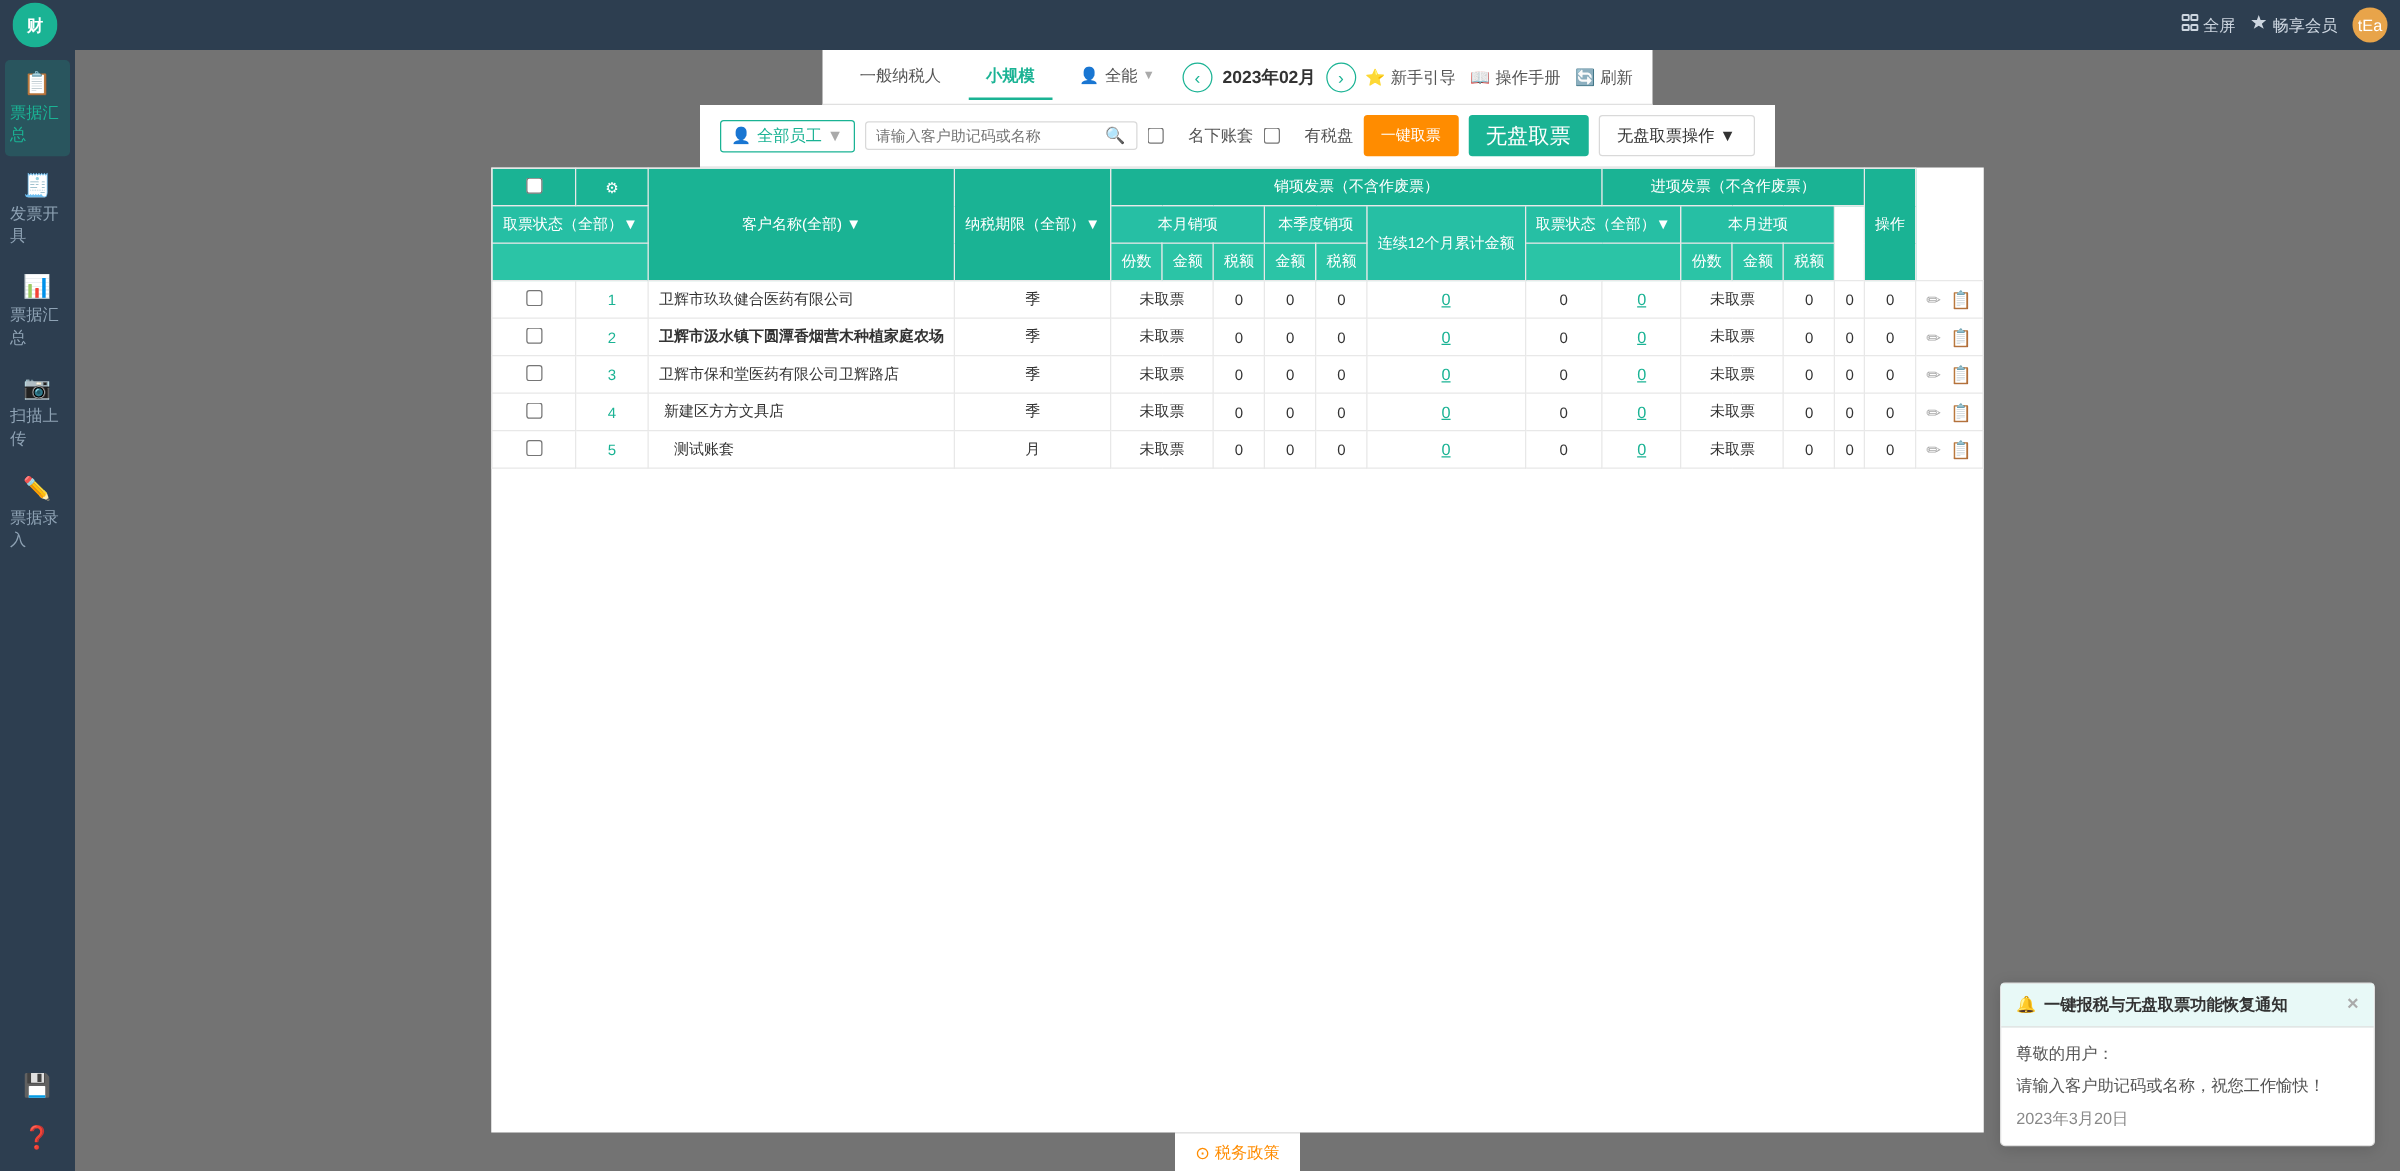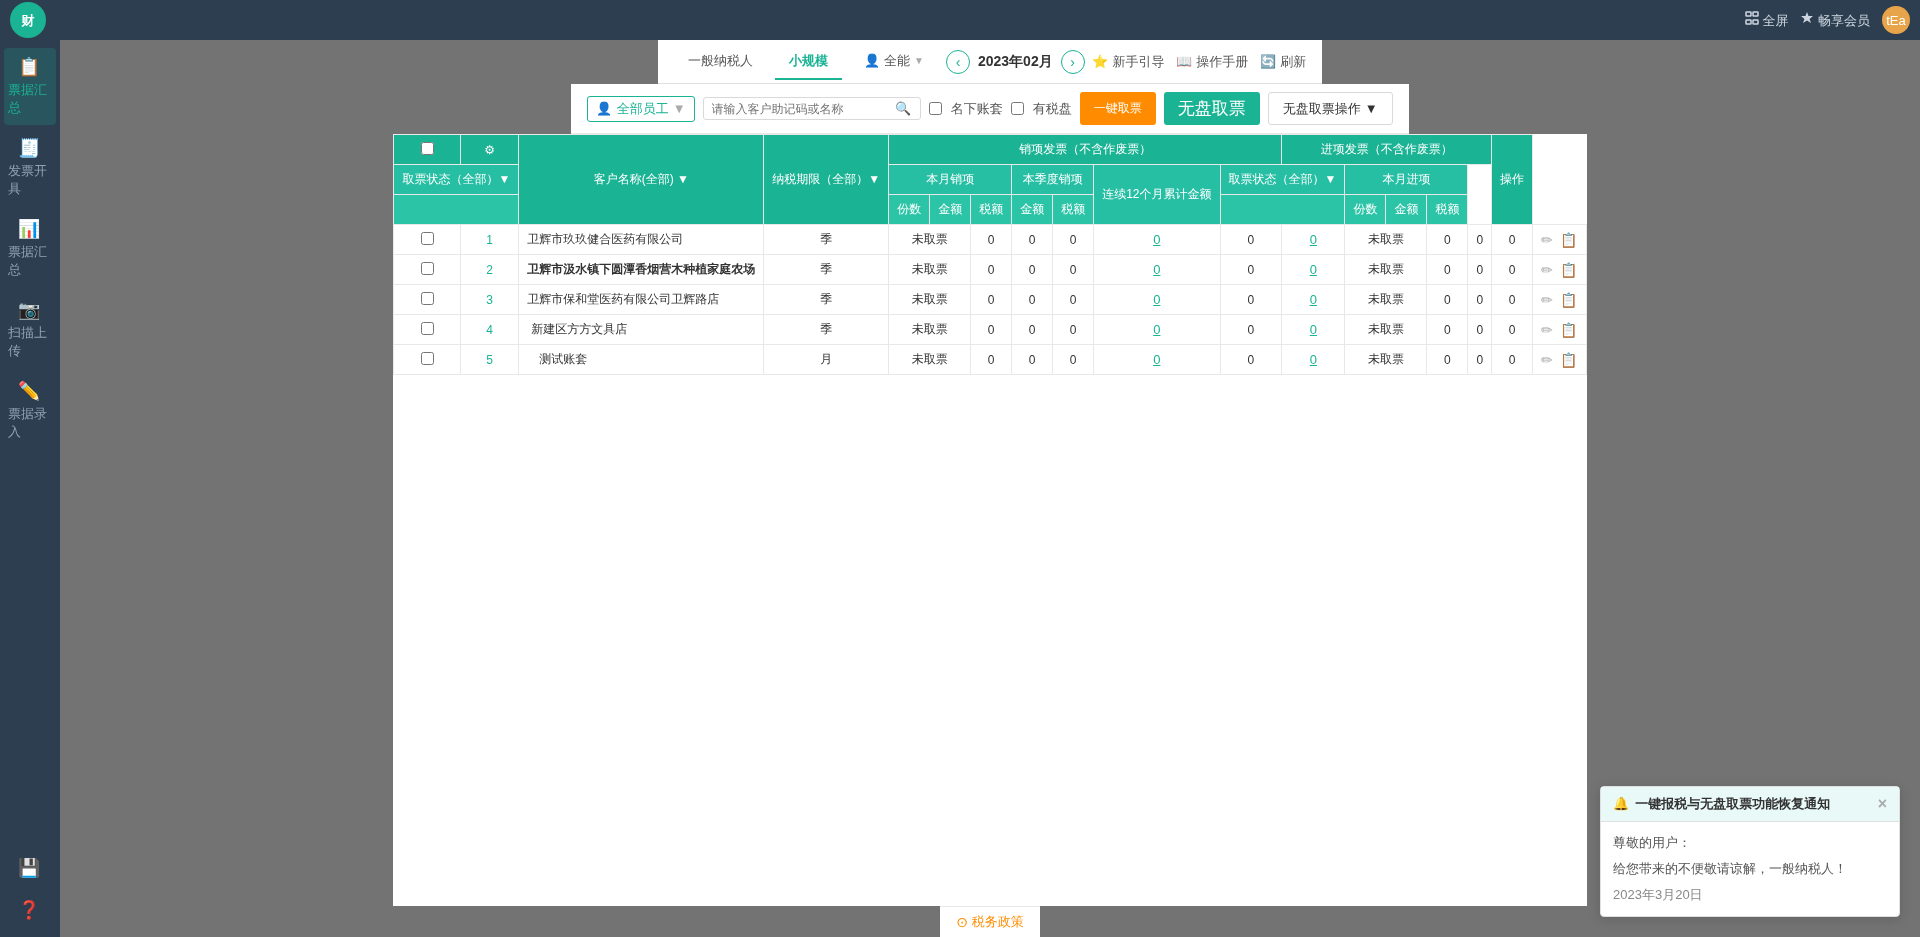--- a/index.html
+++ b/index.html
@@ -178,21 +178,21 @@
       background: #fff;
     }
     .search-input input {
       border: none; outline: none;
       font-size: 12px;
       width: 180px;
       color: #aaa;
     }
     .search-icon { color: #aaa; cursor: pointer; }
     .checkbox-label {
-      display: flex; align-items: center; gap: 9px;
+      display: flex; align-items: center; gap: 20px;
       font-size: 12px; color: #555; cursor: pointer;
     }
     .filter-right-btns {
       margin-left: auto;
       display: flex; gap: 8px;
     }
     .btn-primary {
       background: #ff8c00;
       color: #fff;
       border: none;
@@ -594,16 +594,16 @@
 </div>
 
 <div class="notification-panel">
   <div class="notification-header">
     <span>🔔</span>
     <span>一键报税与无盘取票功能恢复通知</span>
     <span class="notification-close">×</span>
   </div>
   <div class="notification-body">
     <div>尊敬的用户：</div>
-    <div style="margin-top:4px;">给您带来的不便敬请谅解，一般纳税人！</div>
+    <div style="margin-top:4px;">请输入客户助记码或名称，祝您工作愉快！</div>
     <div style="margin-top:4px; color:#888;">2023年3月20日</div>
   </div>
 </div>
 
 </body></html>

